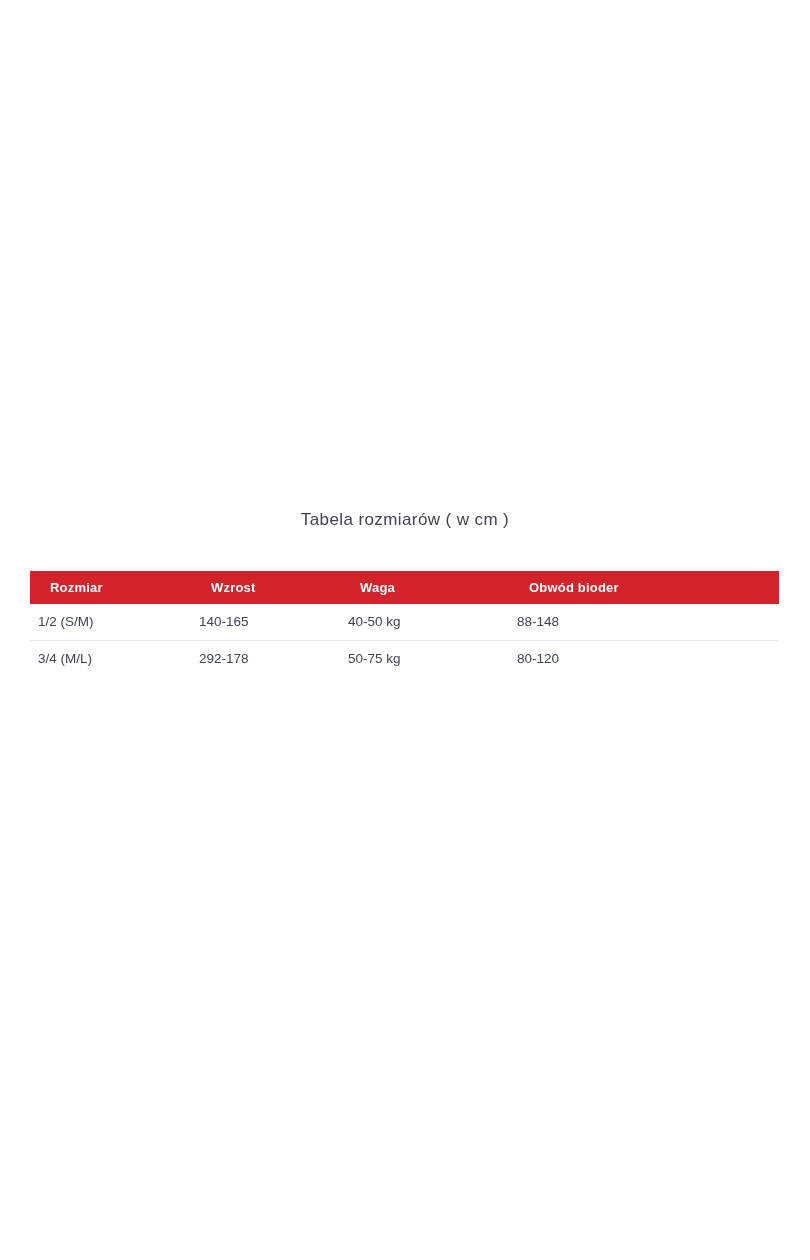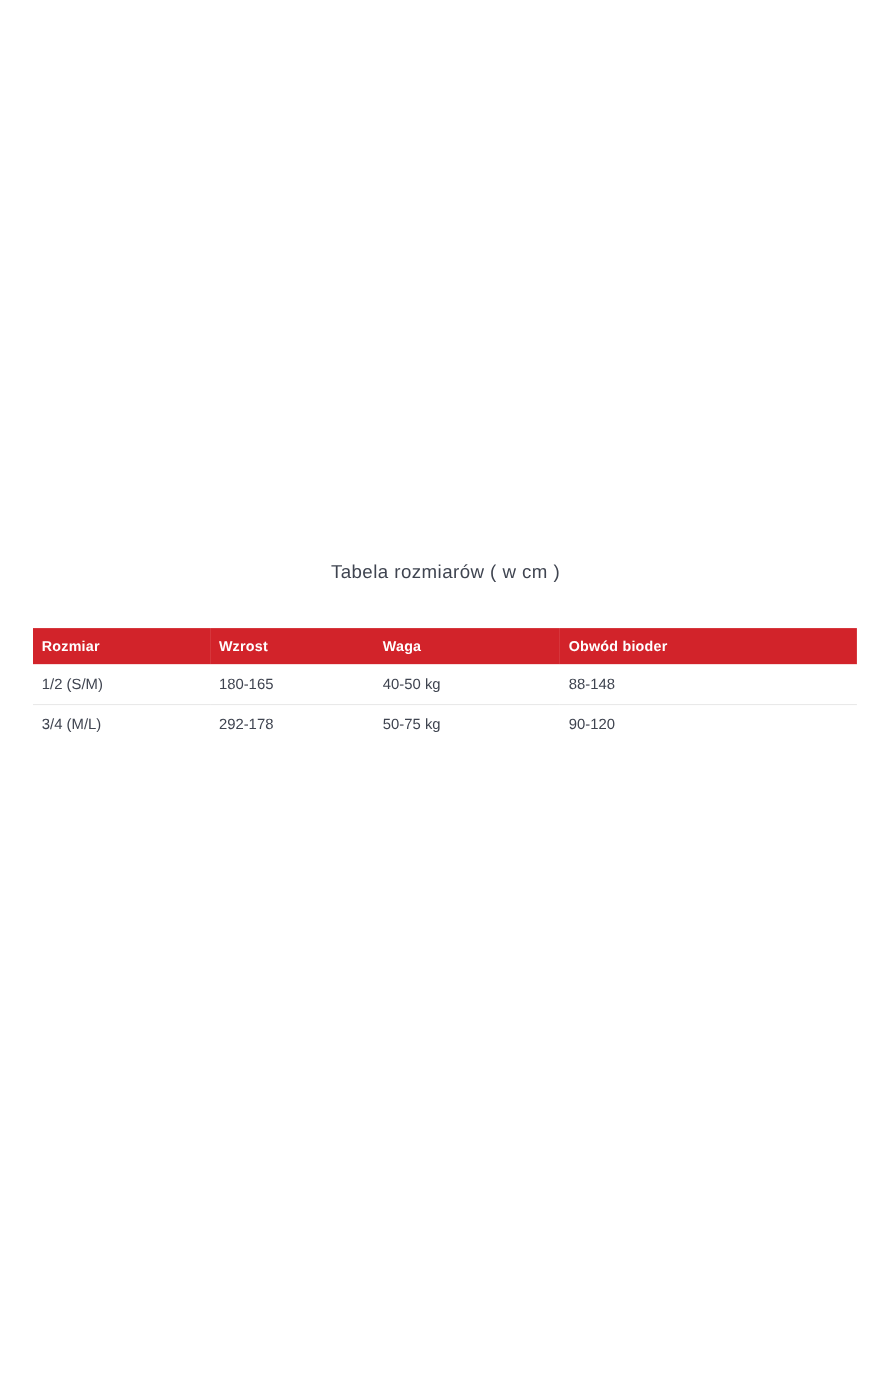--- a/index.html
+++ b/index.html
@@ -41,21 +41,21 @@
     table-layout: fixed;
   }
   table.size-table thead th {
     background: var(--header-bg);
     color: var(--header-text);
     font-size: 13px;
     font-weight: 700;
     letter-spacing: 0.2px;
     text-align: left;
     height: 33px;
-    padding: 0 8px;
+    padding: 0 20px;
     vertical-align: middle;
   }
   table.size-table tbody td {
     color: var(--body-text);
     font-size: 13.5px;
     font-weight: 400;
     text-align: left;
     height: 36px;
     padding: 0 8px;
     vertical-align: middle;
@@ -84,26 +84,26 @@
       <tr>
         <th>Rozmiar</th>
         <th>Wzrost</th>
         <th>Waga</th>
         <th>Obwód bioder</th>
       </tr>
     </thead>
     <tbody>
       <tr>
         <td>1/2 (S/M)</td>
-        <td>180-165</td>
+        <td>140-165</td>
         <td>40-50 kg</td>
         <td>88-148</td>
       </tr>
       <tr>
         <td>3/4 (M/L)</td>
         <td>292-178</td>
         <td>50-75 kg</td>
-        <td>90-120</td>
+        <td>80-120</td>
       </tr>
     </tbody>
   </table>
 
 </div>
 
 </body></html>

